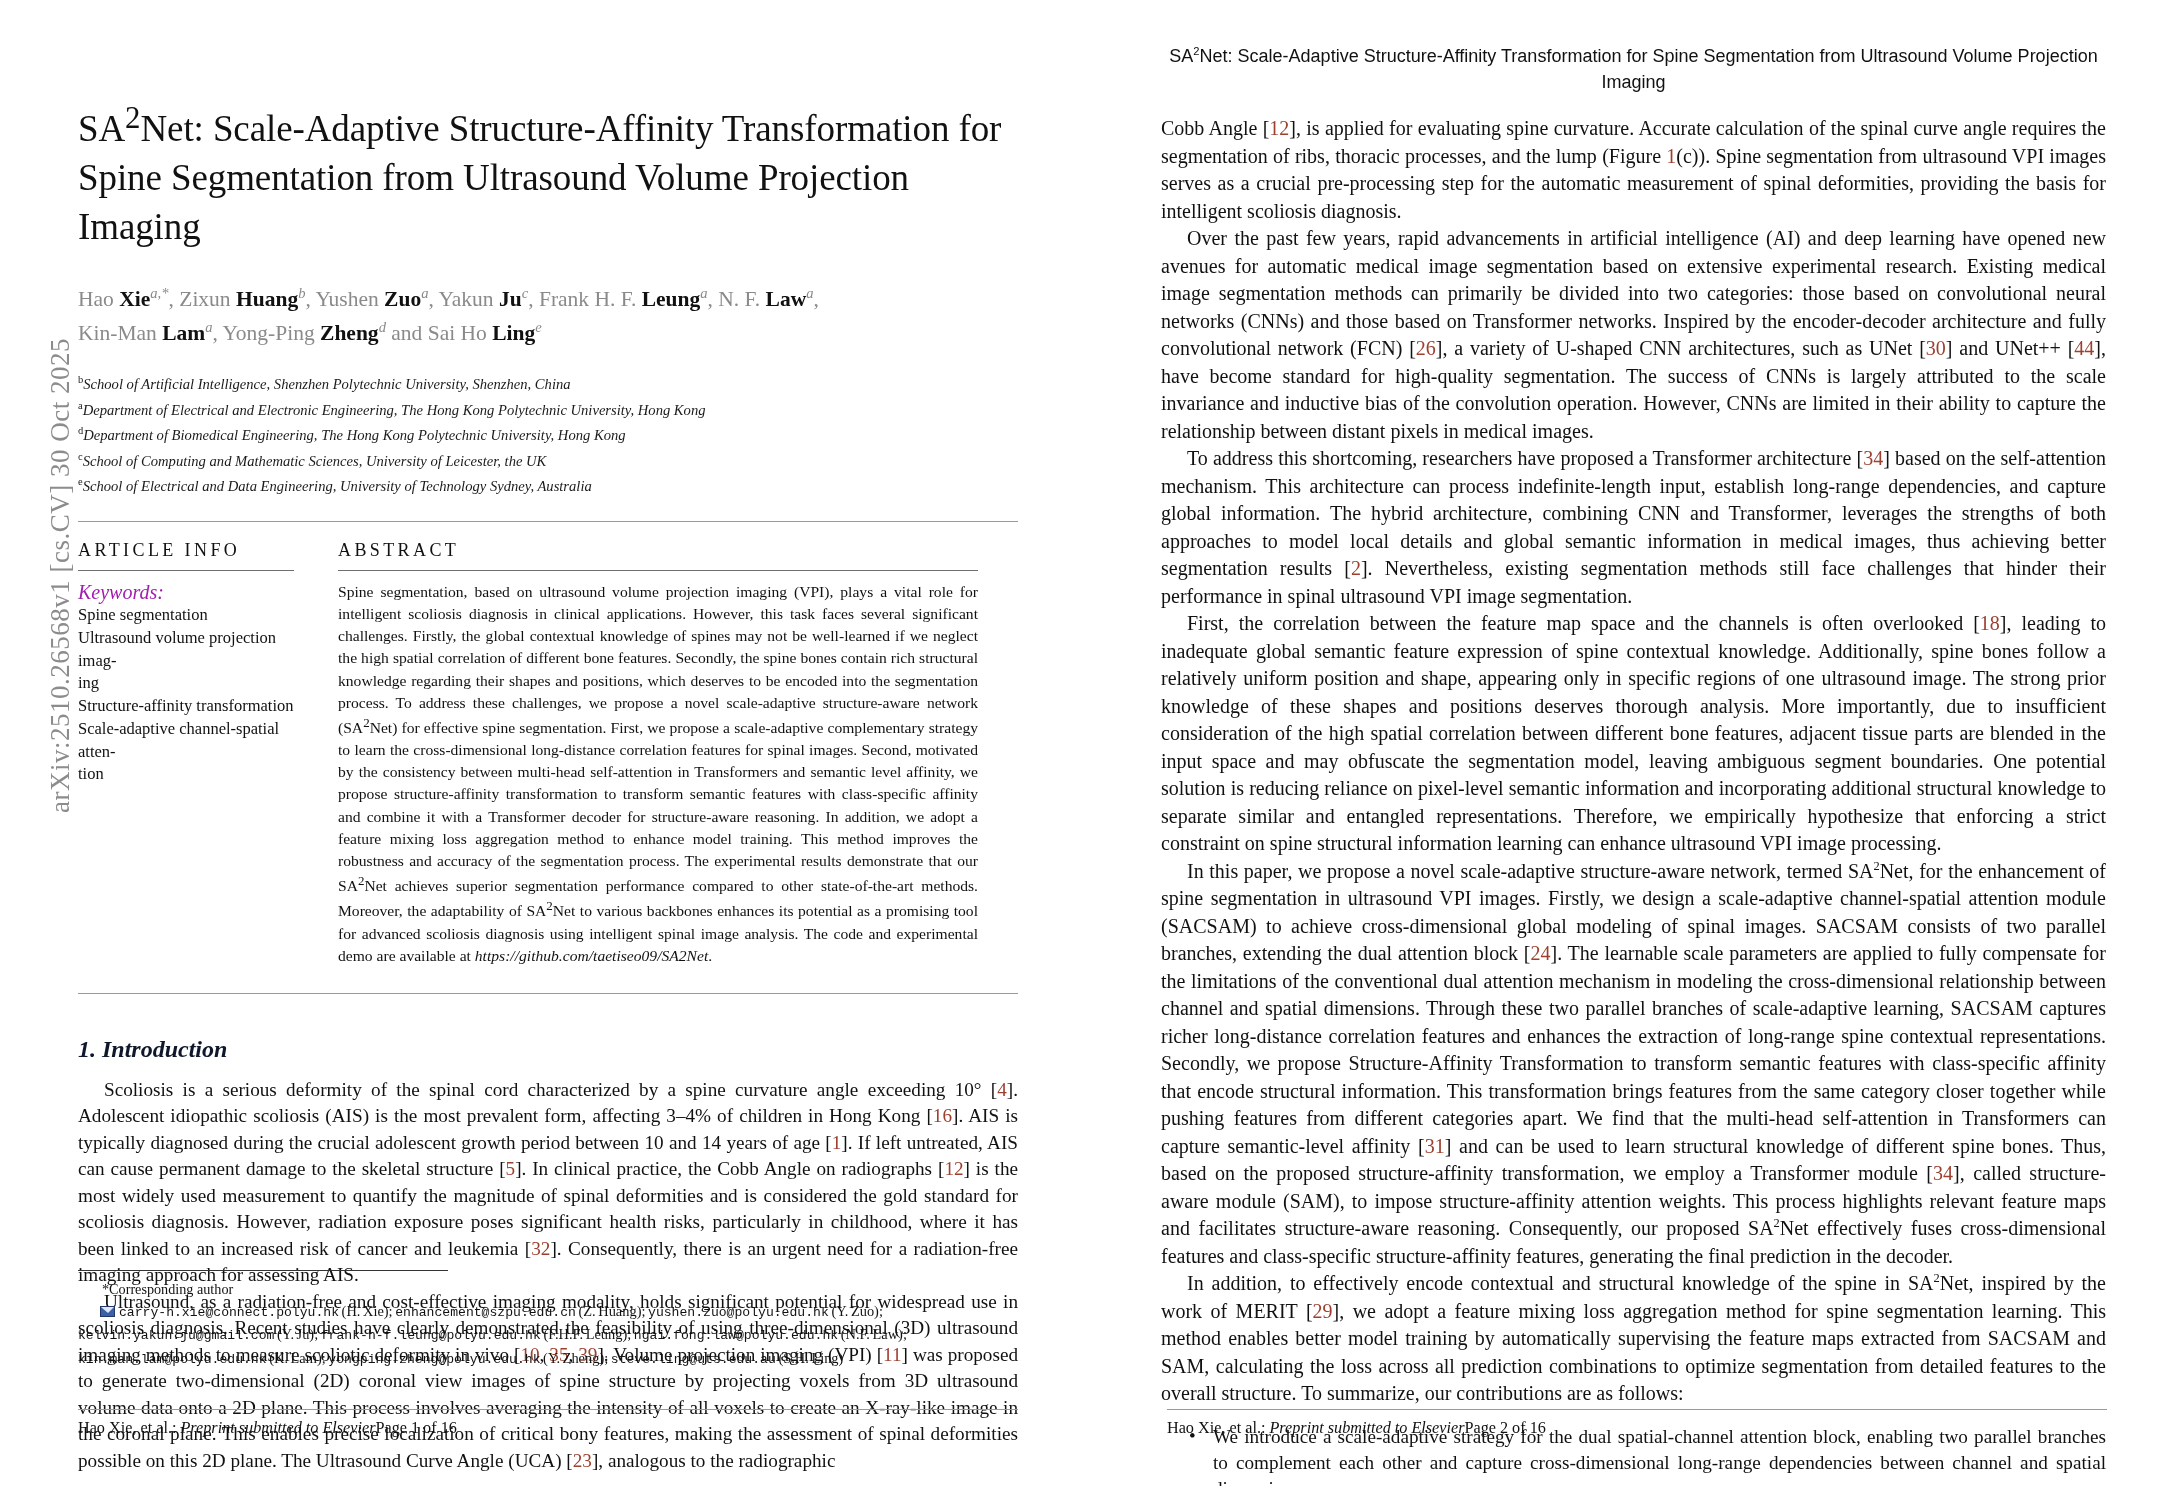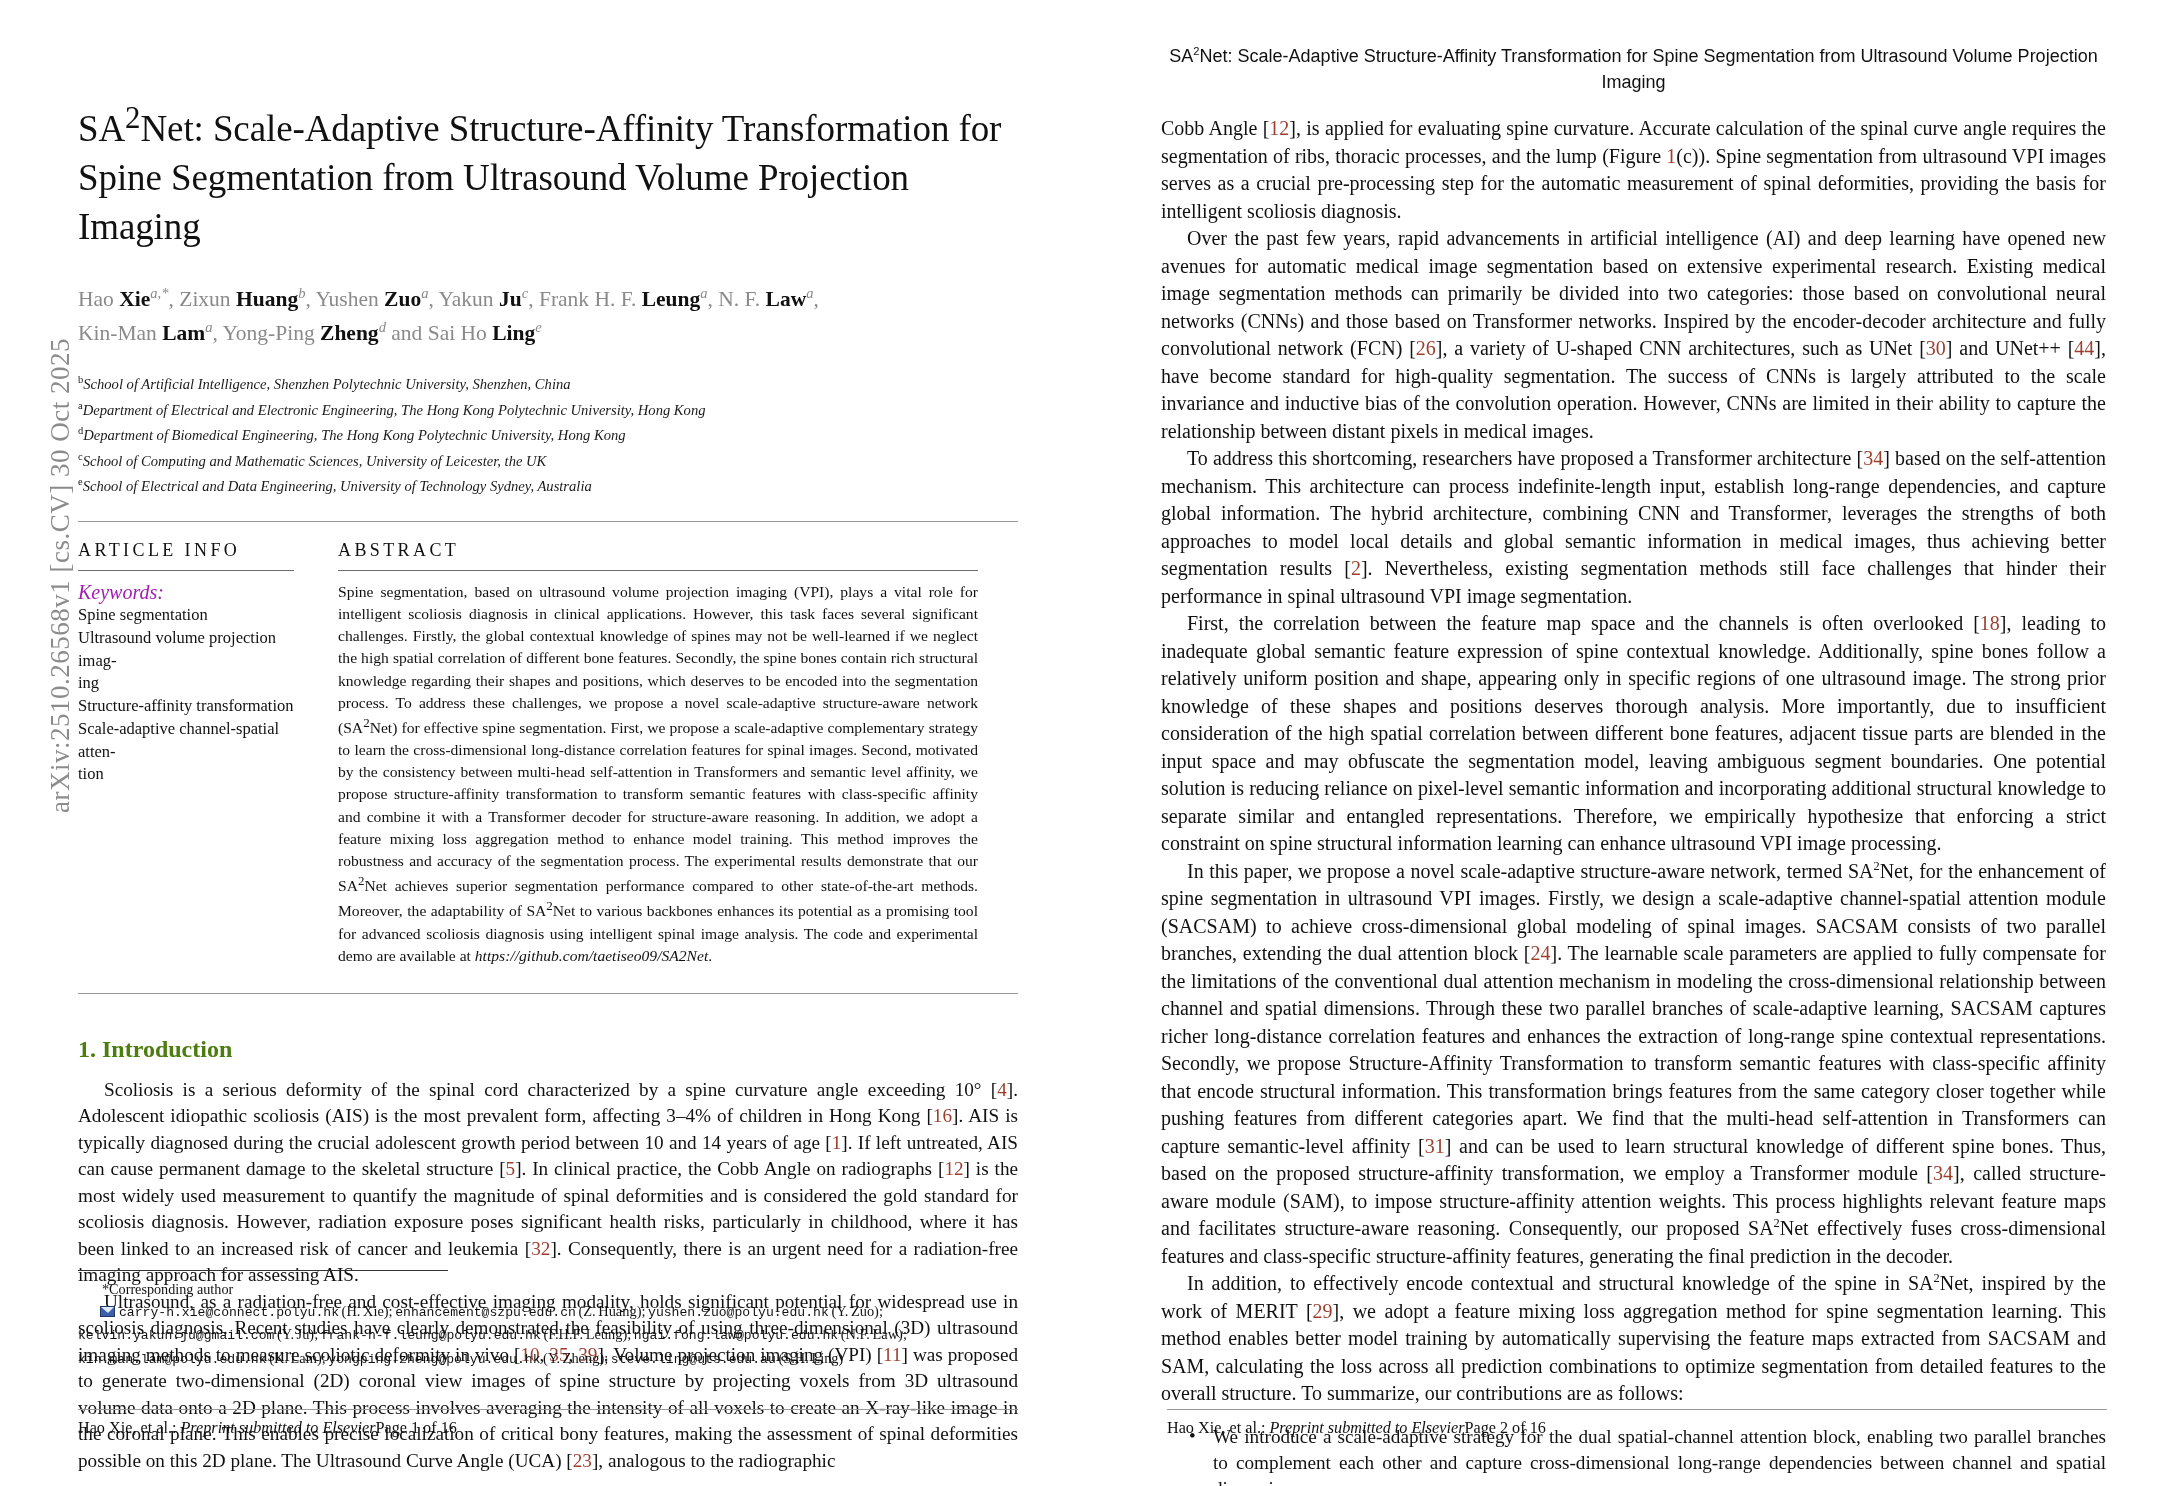--- a/index.html
+++ b/index.html
@@ -110,23 +110,24 @@
     color: #111;
     hyphens: auto;
   }
   .abstract-text i { font-style: italic; }
 
   .rule-bottom { margin-top: 26px; }
 
   .sec-title {
     font-size: 24px;
     font-weight: 700;
-    color: #4d7c0f;
+    color: #0f172a;
     margin-top: 42px;
     margin-bottom: 14px;
+    font-style: italic;
   }
   .bodytext p {
     font-size: 19.2px;
     line-height: 1.38;
     text-align: justify;
     color: #111;
     margin: 0;
     text-indent: 26px;
     hyphens: auto;
   }

